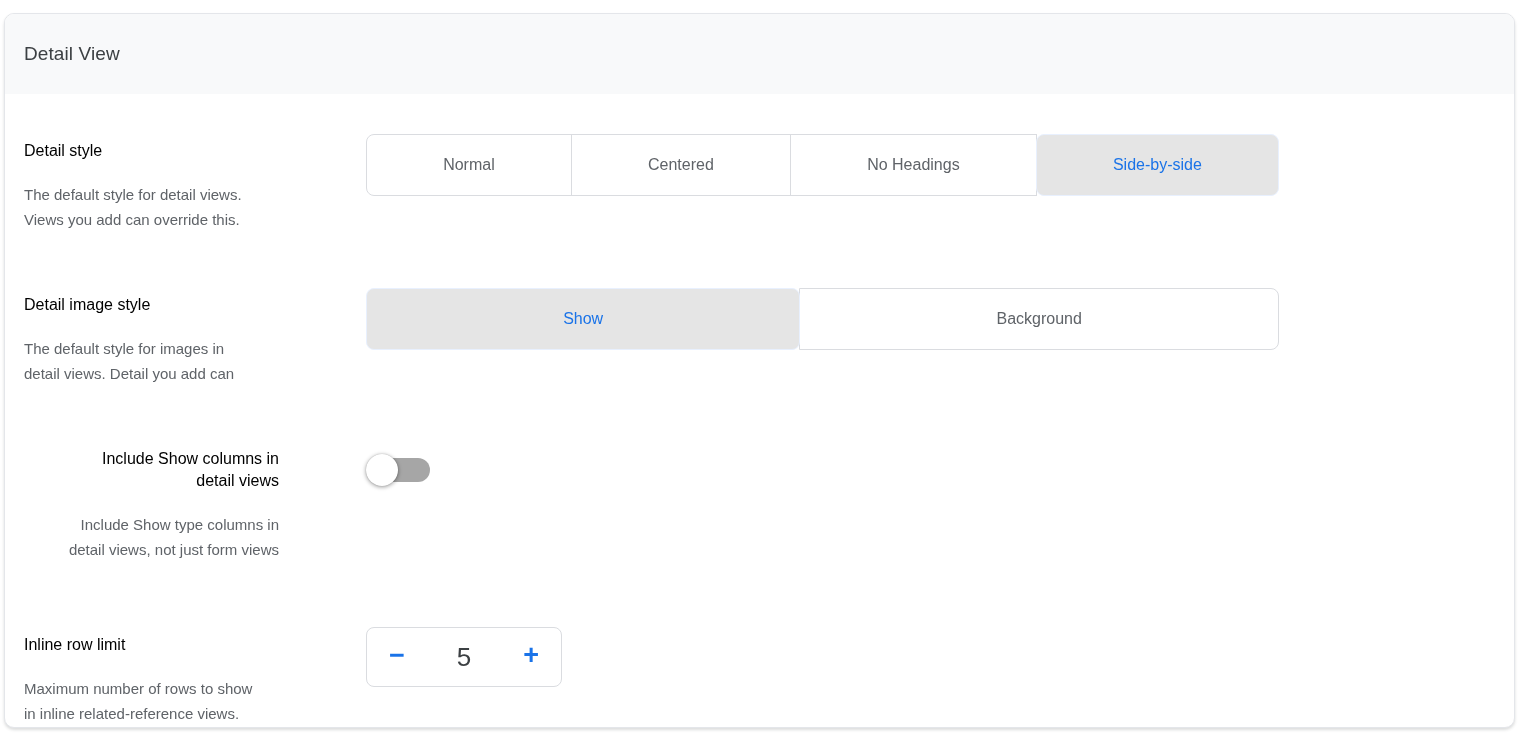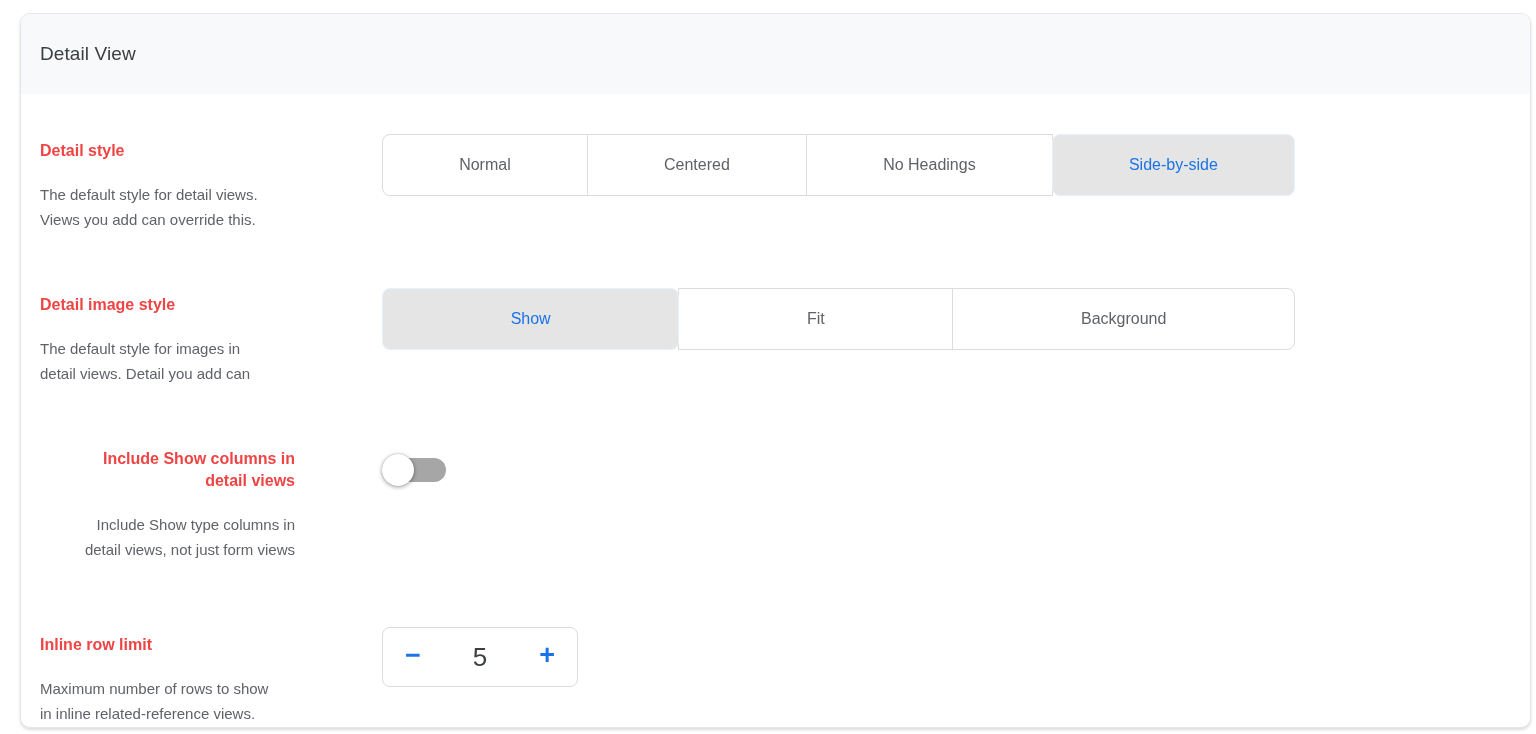--- a/index.html
+++ b/index.html
@@ -12,21 +12,21 @@
   }
   .stage {
     width: 1536px;
     height: 734px;
     position: relative;
     background: #ffffff;
     overflow: hidden;
   }
   .card {
     position: absolute;
-    left: 20px;
+    left: 4px;
     top: 13px;
     width: 1511px;
     height: 715px;
     background: #ffffff;
     border: 1px solid #e4e6ea;
     border-radius: 10px;
     box-shadow: 0 2px 3px rgba(60,64,67,.18);
     overflow: hidden;
   }
   .card-header {
@@ -52,22 +52,22 @@
   .row-gap-60 { margin-bottom: 60px; }
   .row-gap-70 { margin-bottom: 70px; text-align: right; }
   .label-col {
     width: 255px;
     margin-right: 87px;
     flex: none;
     padding-top: 2px;
   }
   .setting-label {
     font-size: 16px;
-    font-weight: 700;
-    color: #ef4444;
+    font-weight: 400;
+    color: #000000;
     line-height: 22px;
     margin-bottom: 4px;
   }
   .setting-desc {
     font-size: 15px;
     color: #5f6368;
     line-height: 25px;
     margin-top: 20px;
   }
   
@@ -191,21 +191,20 @@
       <section class="setting-row row-gap-60">
         <div class="label-col">
           <div class="setting-label">Detail image style</div>
           <div class="setting-desc">
             <div>The default style for images in</div>
             <div>detail views. Detail you add can</div>
           </div>
         </div>
         <div class="segmented">
           <button class="segment selected">Show</button>
-          <button class="segment">Fit</button>
           <button class="segment">Background</button>
         </div>
       </section>
 
       <section class="setting-row row-gap-70">
         <div class="label-col">
           <div class="setting-label">
             <div>Include Show columns in</div>
             <div>detail views</div>
           </div>

